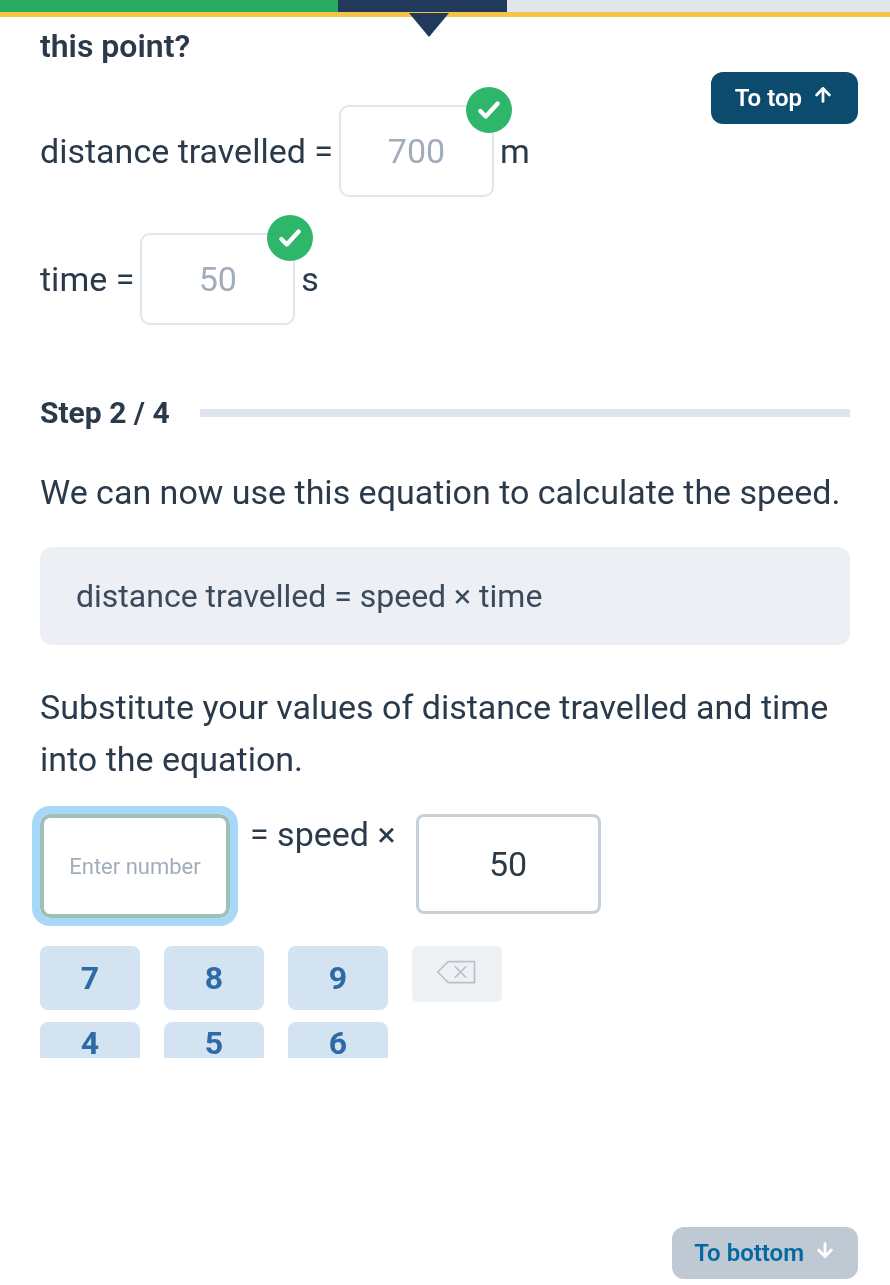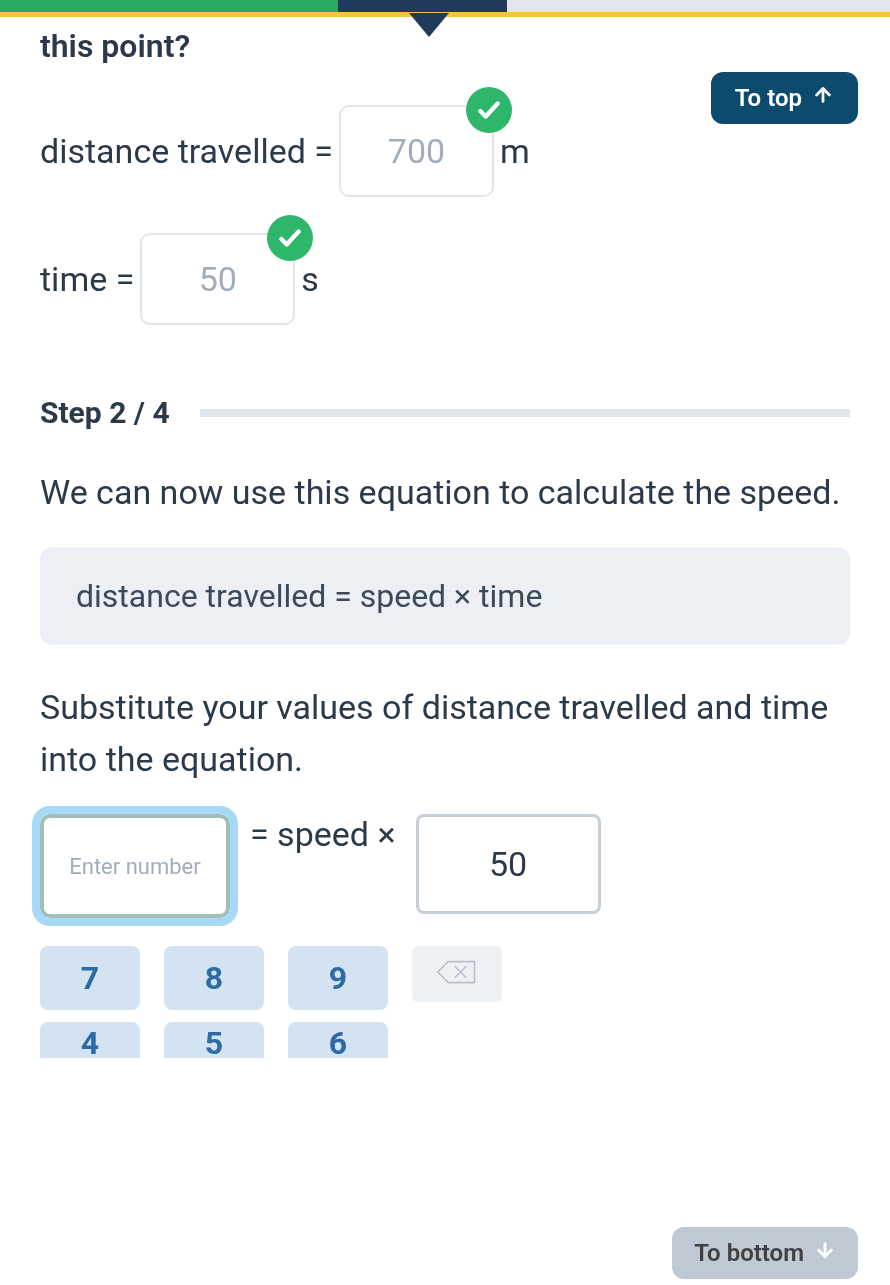--- a/index.html
+++ b/index.html
@@ -38,21 +38,21 @@
   }
   .tick svg { width: 26px; height: 26px; }
   .to-top {
     position: absolute; top: 72px; right: 32px;
     background: #0c4a6e; color: #fff; border-radius: 12px;
     padding: 12px 24px; font-size: 24px; font-weight: 600;
     display: flex; align-items: center; gap: 10px;
   }
   .to-bottom {
     position: absolute; bottom: 6px; right: 32px;
-    background: #bfc9d3; color: #404040; border-radius: 12px;
+    background: #bfc9d3; color: #0369a1; border-radius: 12px;
     padding: 12px 22px; font-size: 24px; font-weight: 600;
     display: flex; align-items: center; gap: 10px;
   }
   .step-header { display: flex; align-items: center; gap: 30px; margin: 70px 0 36px 0; }
   .step-label { font-size: 30px; font-weight: 700; color: #2b3a4a; }
   .step-line { flex: 1; height: 8px; background: #dfe5ef; }
   .body-text { font-size: 34px; line-height: 1.55; color: #2b3a4a; margin-bottom: 28px; margin-top: 7px; }
   .equation-box {
     background: #eceff4; border-radius: 12px; padding: 30px 36px;
     font-size: 32px; color: #3b4a5a; margin-bottom: 36px;

